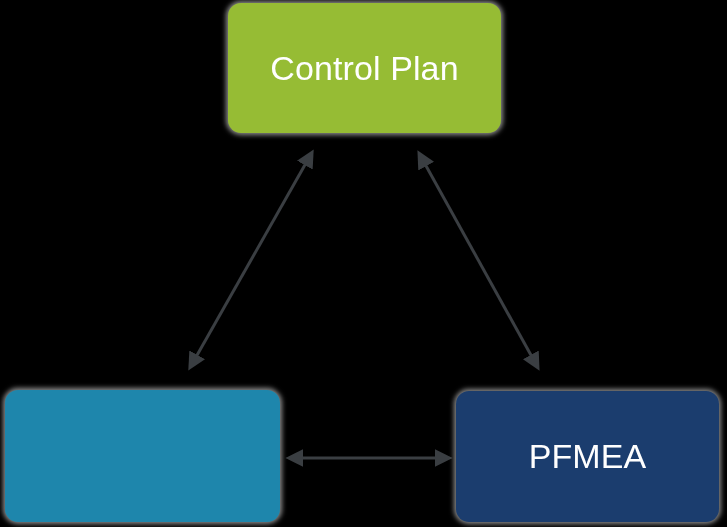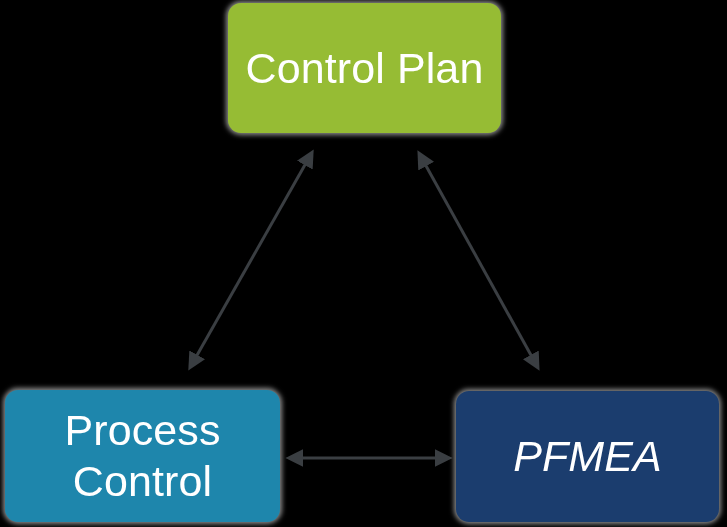--- a/index.html
+++ b/index.html
@@ -36,21 +36,21 @@
     align-items: center;
     justify-content: center;
     text-align: center;
     color: #ffffff;
     border-radius: 13px;
     box-shadow: 0 0 5px 2px rgba(255,255,255,0.55);
   }
   .node-label {
     font-family: "Liberation Sans", sans-serif;
     font-weight: 400;
-    font-size: 43px;
+    font-size: 34px;
     line-height: 1.18;
     letter-spacing: 0.1px;
     color: #ffffff;
     padding: 0 10px;
   }
   
   #node-control-plan {
     left: 228px;
     top: 3px;
     width: 273px;
@@ -95,21 +95,21 @@
 
     <line x1="301" y1="458" x2="437" y2="458" stroke="#3a3e42" stroke-width="3" marker-start="url(#head-start)" marker-end="url(#head-end)"></line>
   </svg>
 
   <div class="node" id="node-control-plan" style="background: rgb(150, 188, 52); color: rgb(255, 255, 255);">
     <span class="node-label">Control Plan</span>
   </div>
 
   <div class="node" id="node-process-control-diagram" style="background: rgb(30, 134, 172); color: rgb(255, 255, 255);">
     <span class="node-label">
-      <span>Process Control</span><br>
+      <br>
     </span>
   </div>
 
-  <div class="node" id="node-pfmea" style="background: rgb(27, 61, 110); color: rgb(255, 255, 255); font-style: italic;">
+  <div class="node" id="node-pfmea" style="background: rgb(27, 61, 110); color: rgb(255, 255, 255);">
     <span class="node-label">PFMEA</span>
   </div>
 
 </div>
 
 </body></html>

